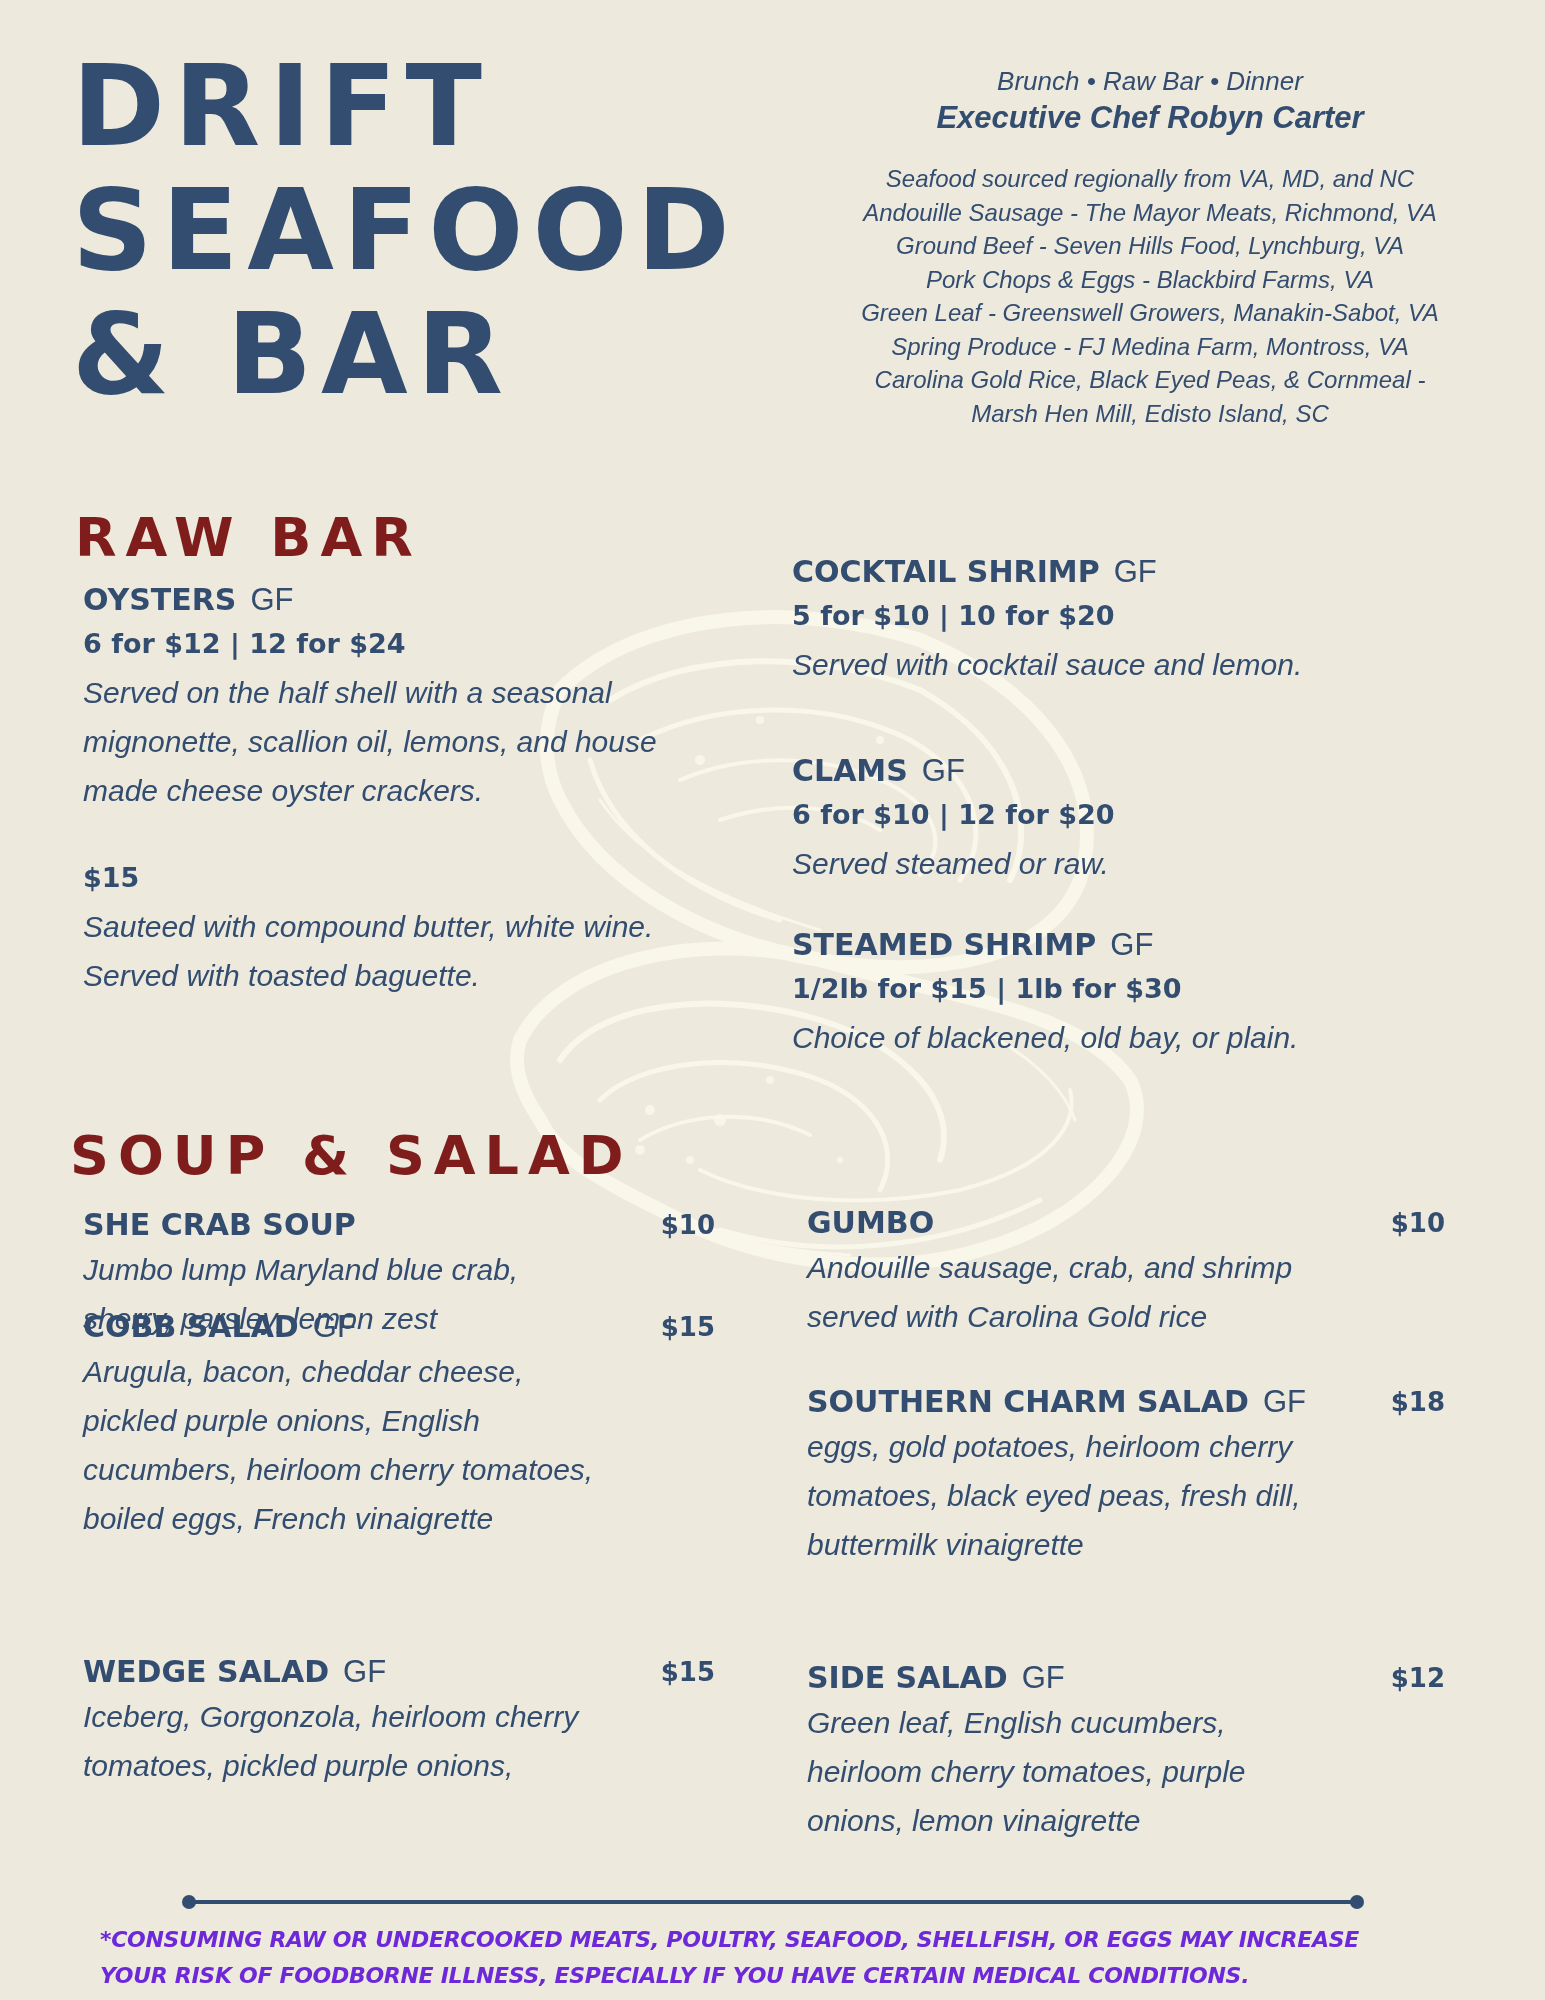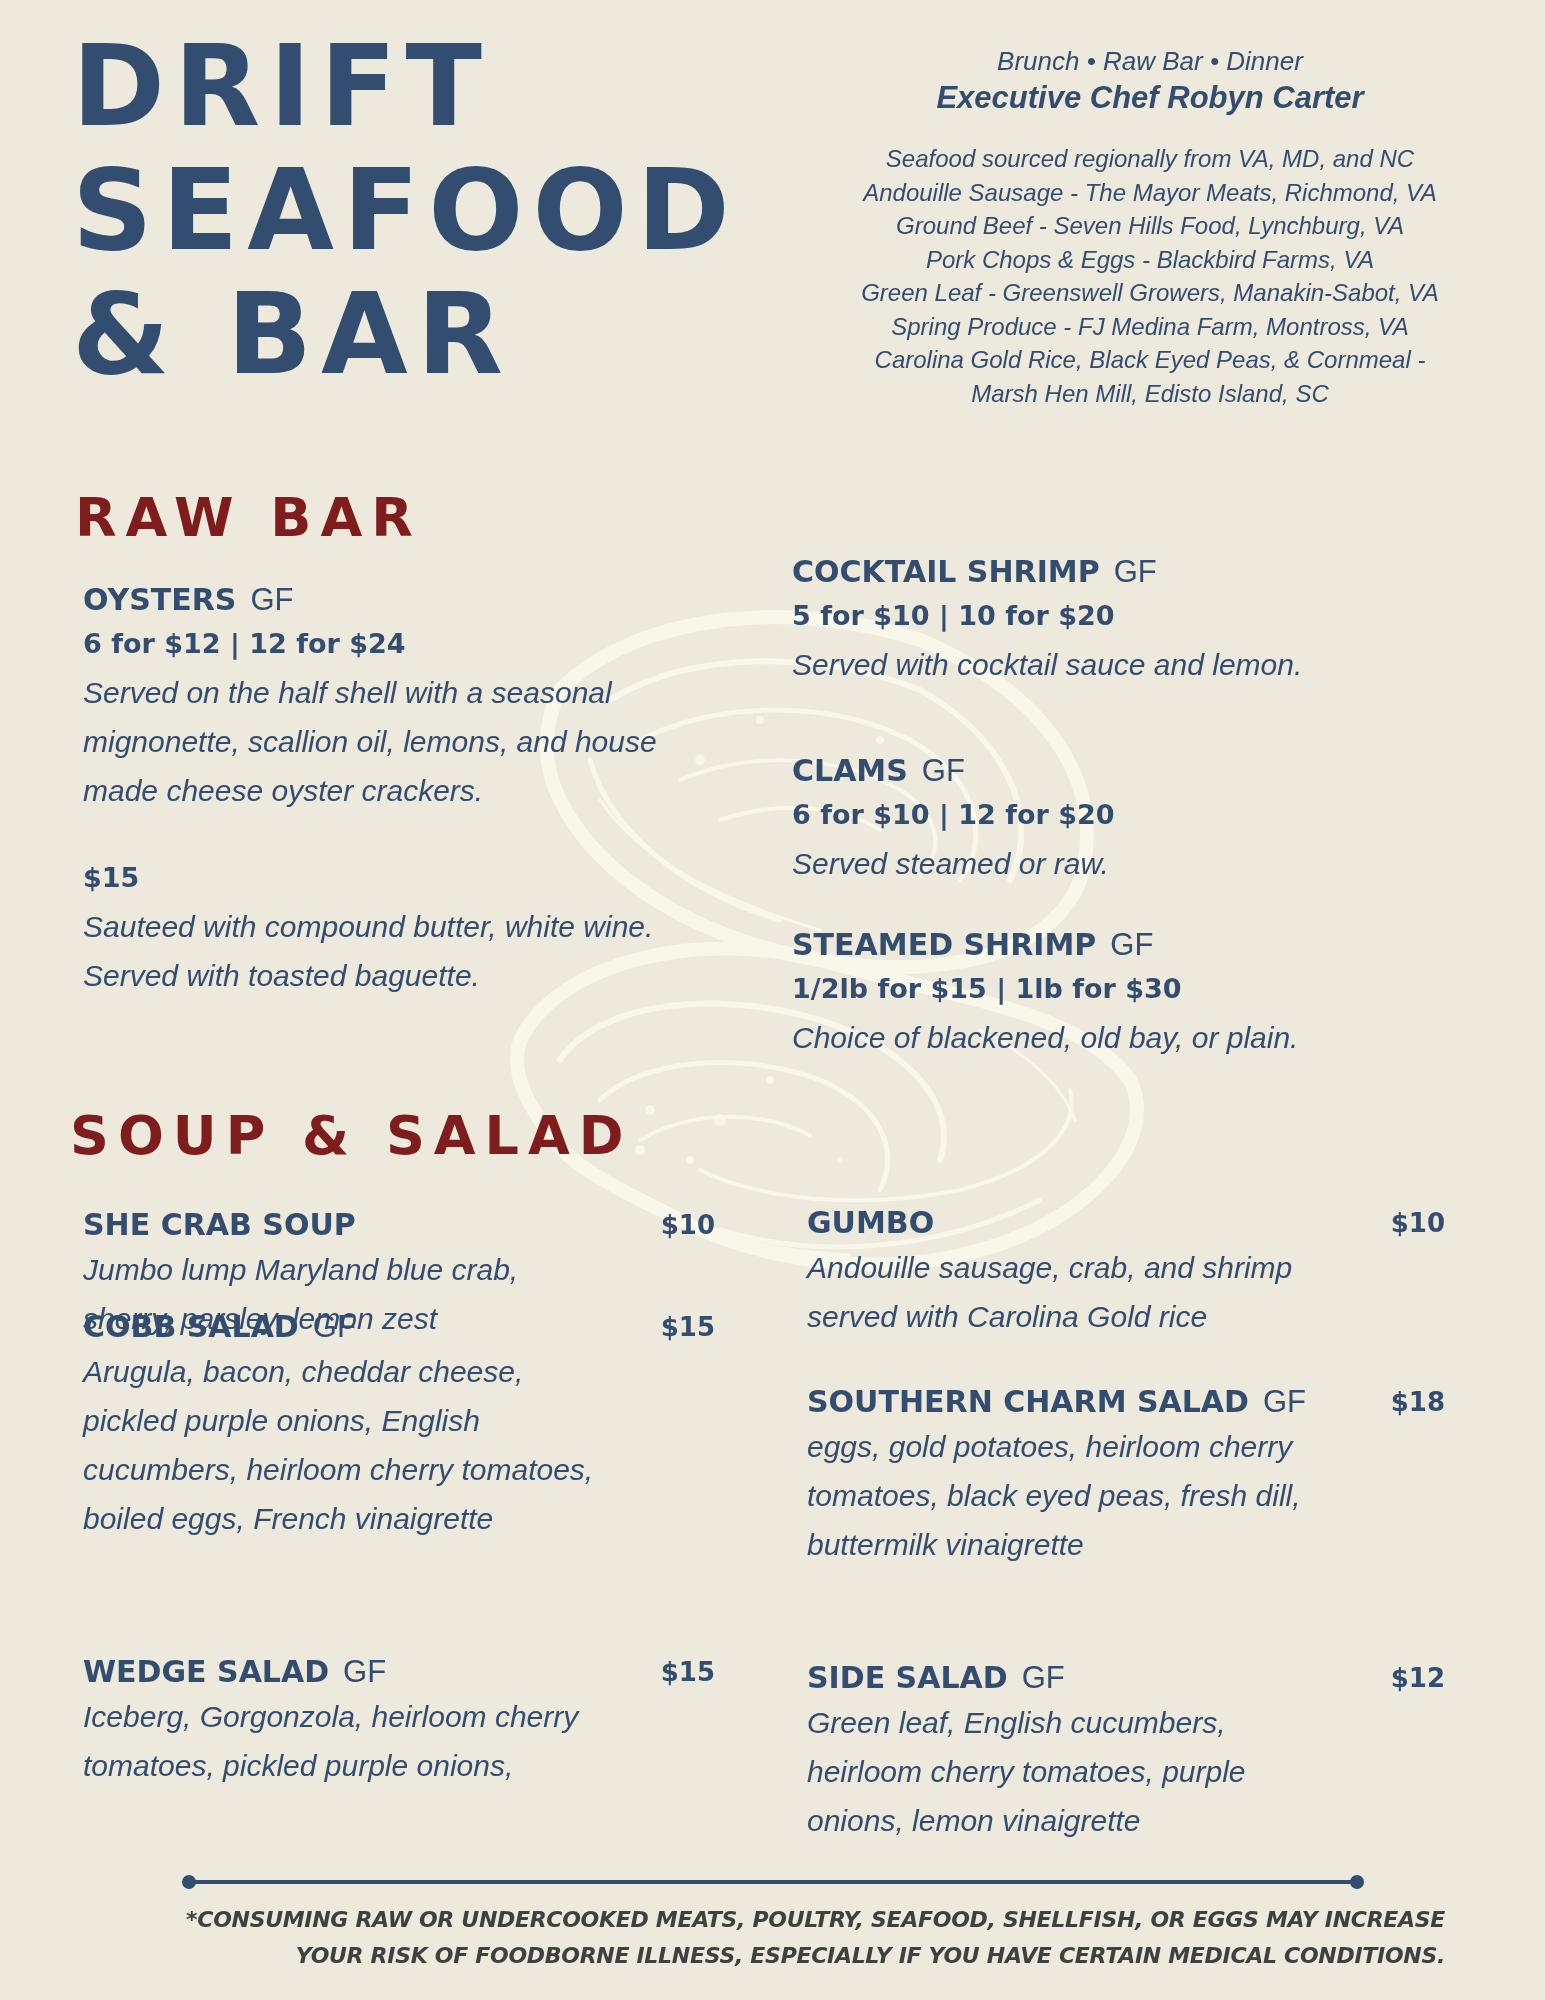--- a/index.html
+++ b/index.html
@@ -3,21 +3,21 @@
 <meta charset="utf-8">
 <style>
   html, body { margin:0; padding:0; }
   body {
     width:1545px; height:2000px; overflow:hidden;
     background:#ede9dc;
     color:#334d70;
     font-family:"DejaVu Sans", sans-serif;
     position:relative;
   }
-  .abs { position:absolute; }
+  .abs { position:absolute;margin-top:20px; }
 
   
   .oyster-art { position:absolute; left:0; top:0; width:1545px; height:2000px; pointer-events:none; }
 
   
   .brand {
     left:72px; top:24px; width:720px;
     font-family:"DejaVu Sans", sans-serif;
     font-weight:bold; font-size:112px; line-height:124px;
     letter-spacing:9px; color:#334d70;
@@ -49,23 +49,23 @@
   }
 
   
   .divider { left:182px; top:1879px; width:1182px; height:6px; }
   .divider .line { position:absolute; left:8px; right:8px; top:1px; height:4px; background:#334d70; border-radius:2px; }
   .divider .dot-l, .divider .dot-r { position:absolute; top:-4px; width:14px; height:14px; border-radius:50%; background:#334d70; }
   .divider .dot-l { left:0; }
   .divider .dot-r { right:0; }
 
   .disclaimer {
-    left:100px; top:1902px; width:1345px; text-align:right;
+    left:100px; top:1902px; width:1345px; text-align:left;
     font-family:"DejaVu Sans", sans-serif; font-weight:bold; font-style:italic;
-    font-size:22px; line-height:36px; color:#404040; letter-spacing:-0.3px;
+    font-size:22px; line-height:36px; color:#6d28d9; letter-spacing:-0.3px;
   }
 </style>
 </head>
 <body>
 
 <svg class="oyster-art" viewBox="0 0 1545 2000" xmlns="http://www.w3.org/2000/svg">
   <g fill="none" stroke="#fbf8ec" stroke-linecap="round" opacity="0.9">
 
     <path d="M560 690 C 640 610, 800 600, 920 640 C 1040 690, 1110 780, 1080 880 C 1050 960, 930 980, 820 960 C 700 940, 600 880, 560 800 C 540 760, 545 720, 560 690 Z" stroke-width="14"></path>
     <path d="M610 700 C 690 650, 820 650, 920 690 C 1010 740, 1040 820, 1010 880" stroke-width="6"></path>

